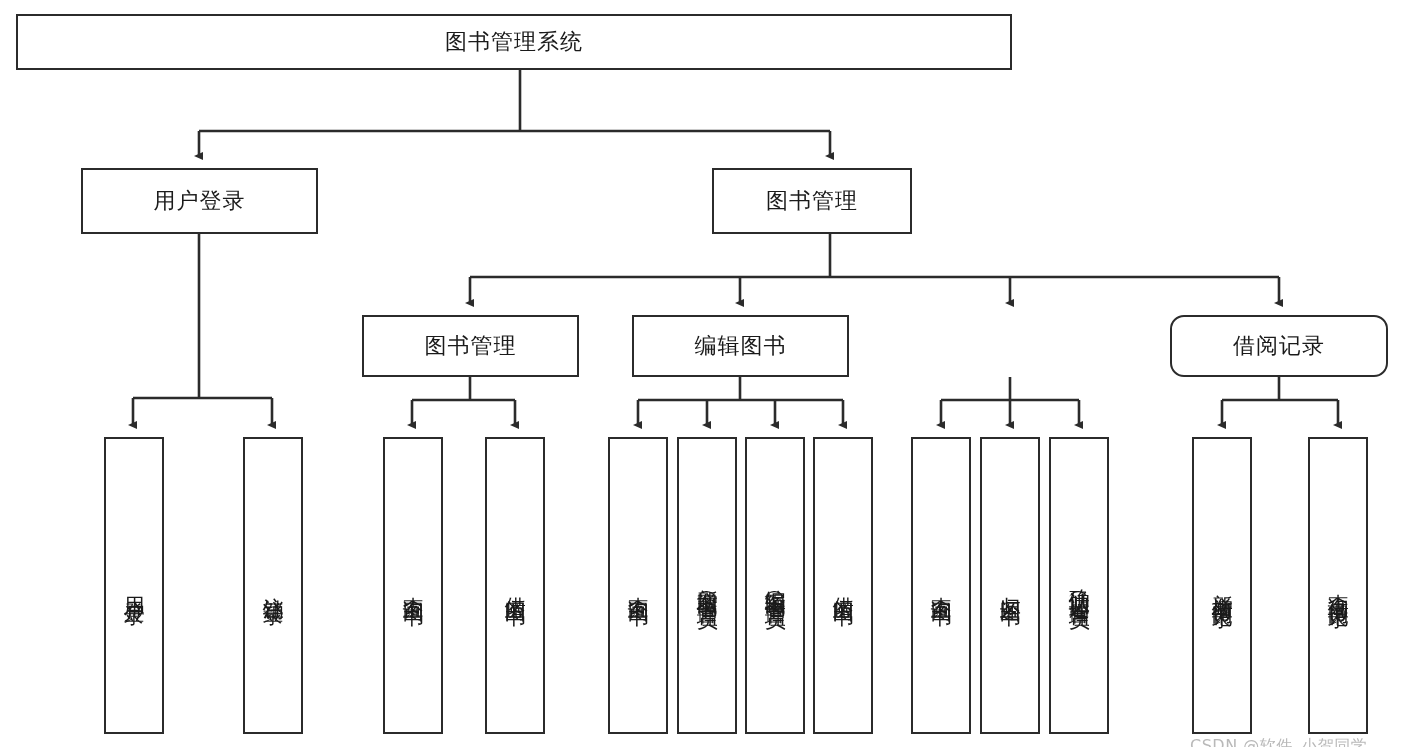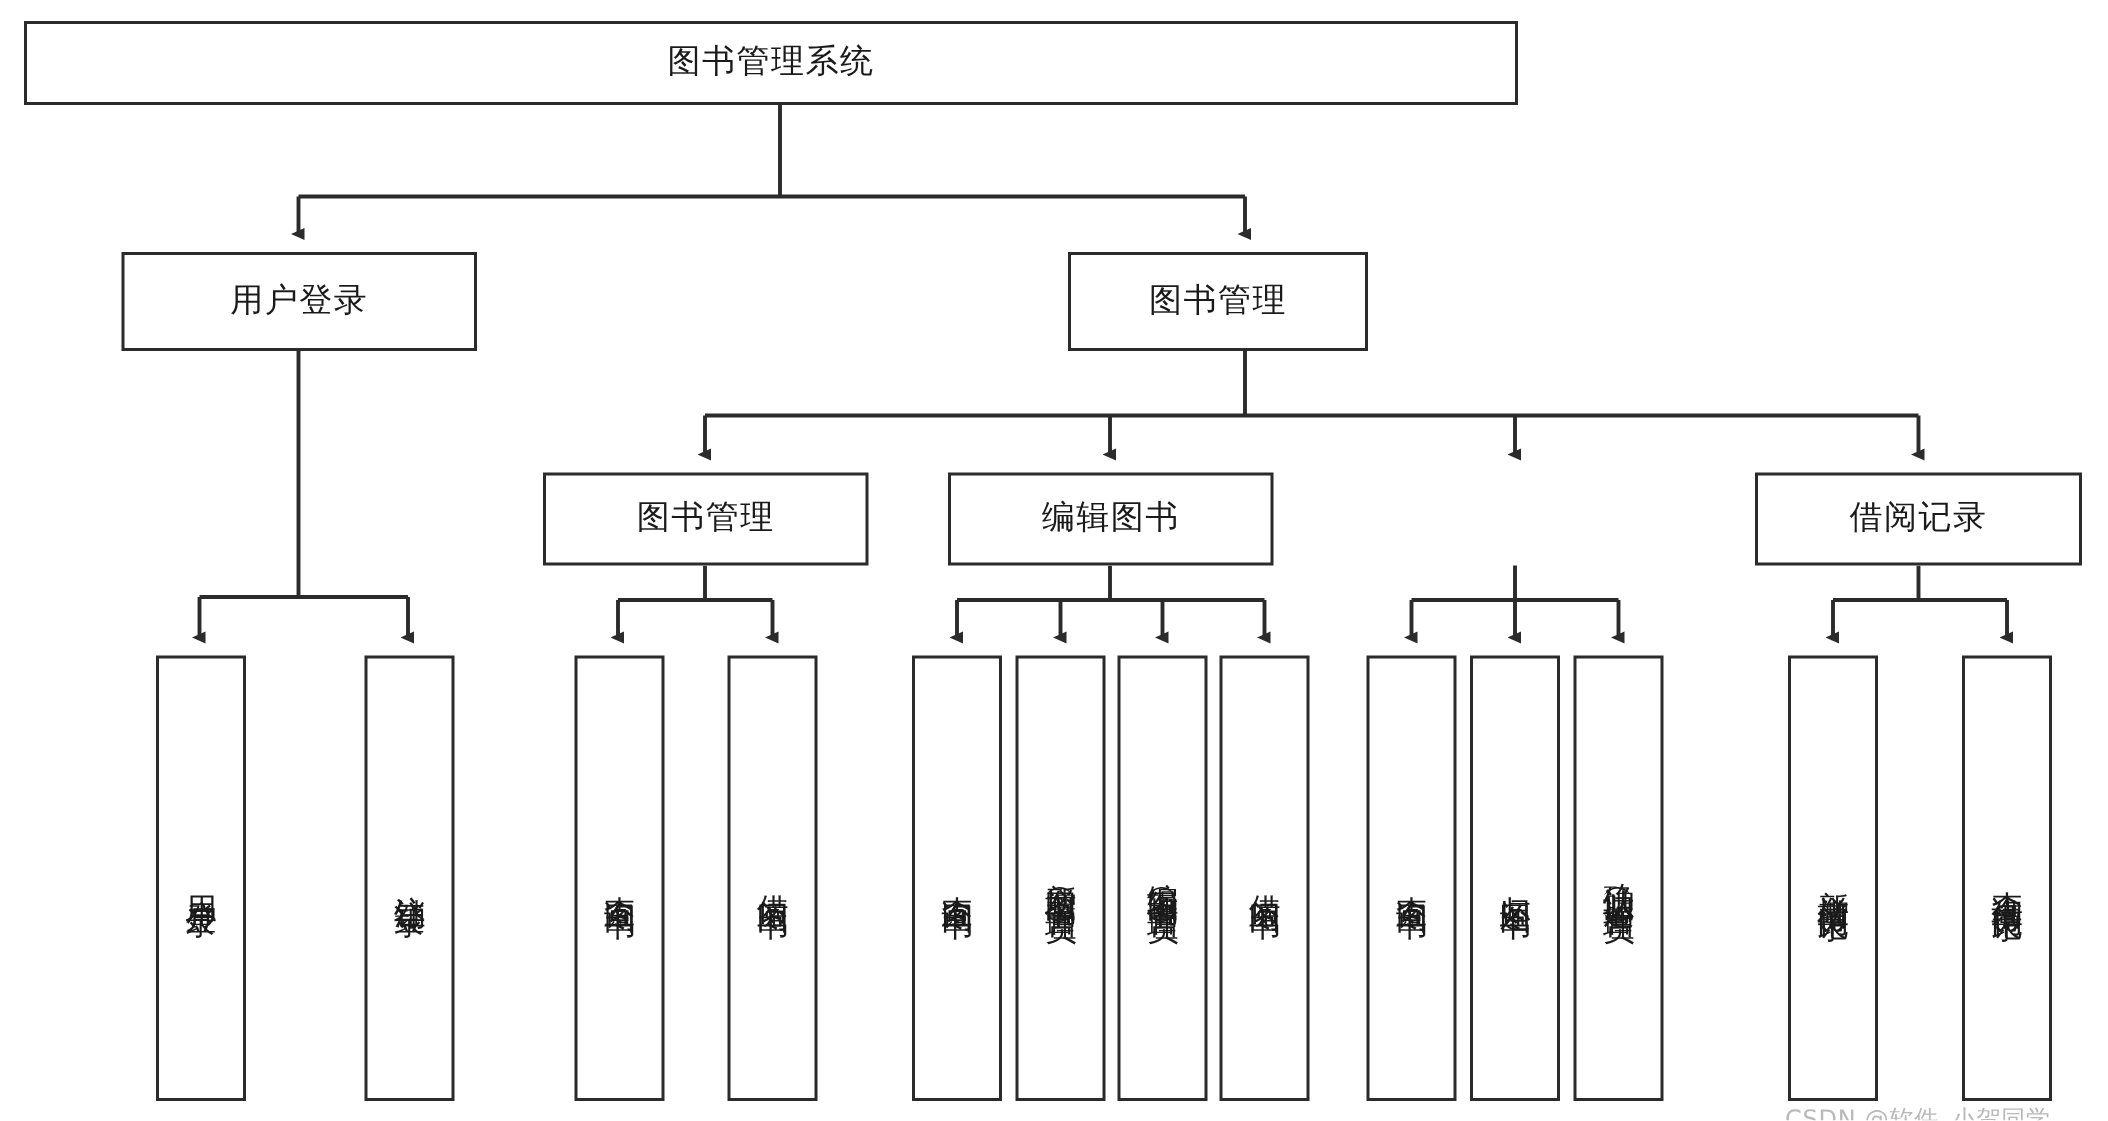--- a/index.html
+++ b/index.html
@@ -123,21 +123,21 @@
 
   <div class="node horiz" style="left:81px; top:168px; width:237px; height:66px;">用户登录</div>
 
   <div class="node horiz" style="left:712px; top:168px; width:200px; height:66px;">图书管理</div>
 
   <div class="node horiz" style="left:362px; top:315px; width:217px; height:62px;">图书管理</div>
 
   <div class="node horiz" style="left:632px; top:315px; width:217px; height:62px;">编辑图书</div>
 
 
-  <div class="node horiz" style="left:1170px; top:315px; width:218px; height:62px;">借阅记录</div>
+  <div class="node horiz" style="left:1170px; top:315px; width:218px; height:62px;border-radius:14px;">借阅记录</div>
 
   <div class="node vert" style="left:104px; top:437px; width:60px; height:297px;">
     <span class="vtext">用户登录</span>
   </div>
 
   <div class="node vert" style="left:243px; top:437px; width:60px; height:297px;">
     <span class="vtext">注销登录</span>
   </div>
 
   <div class="node vert" style="left:383px; top:437px; width:60px; height:297px;">

